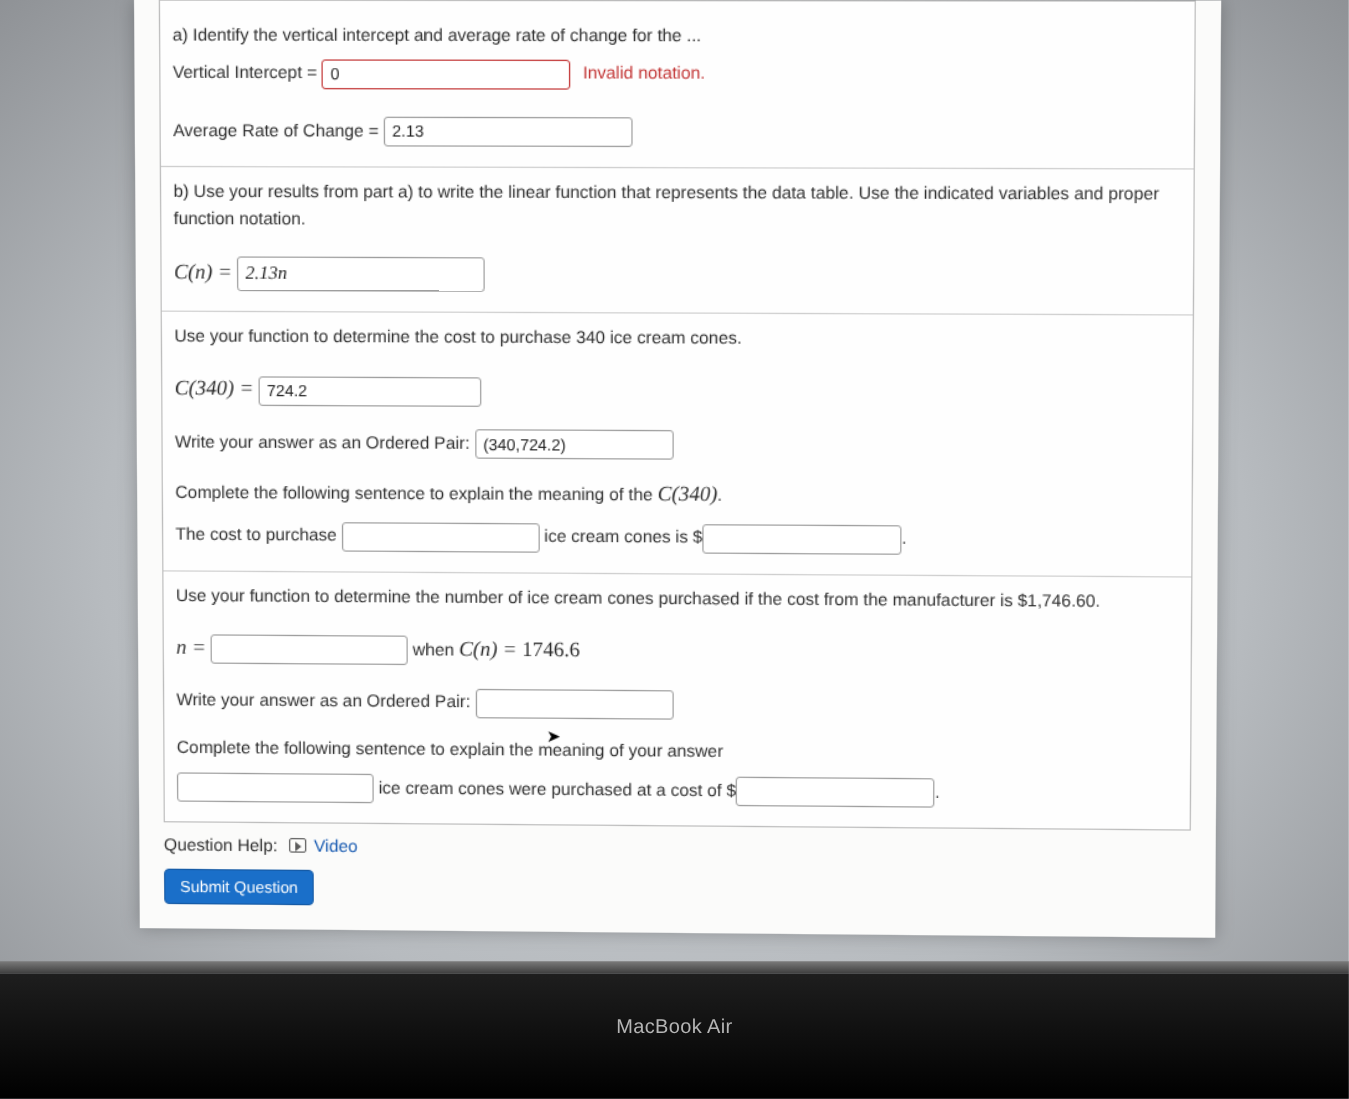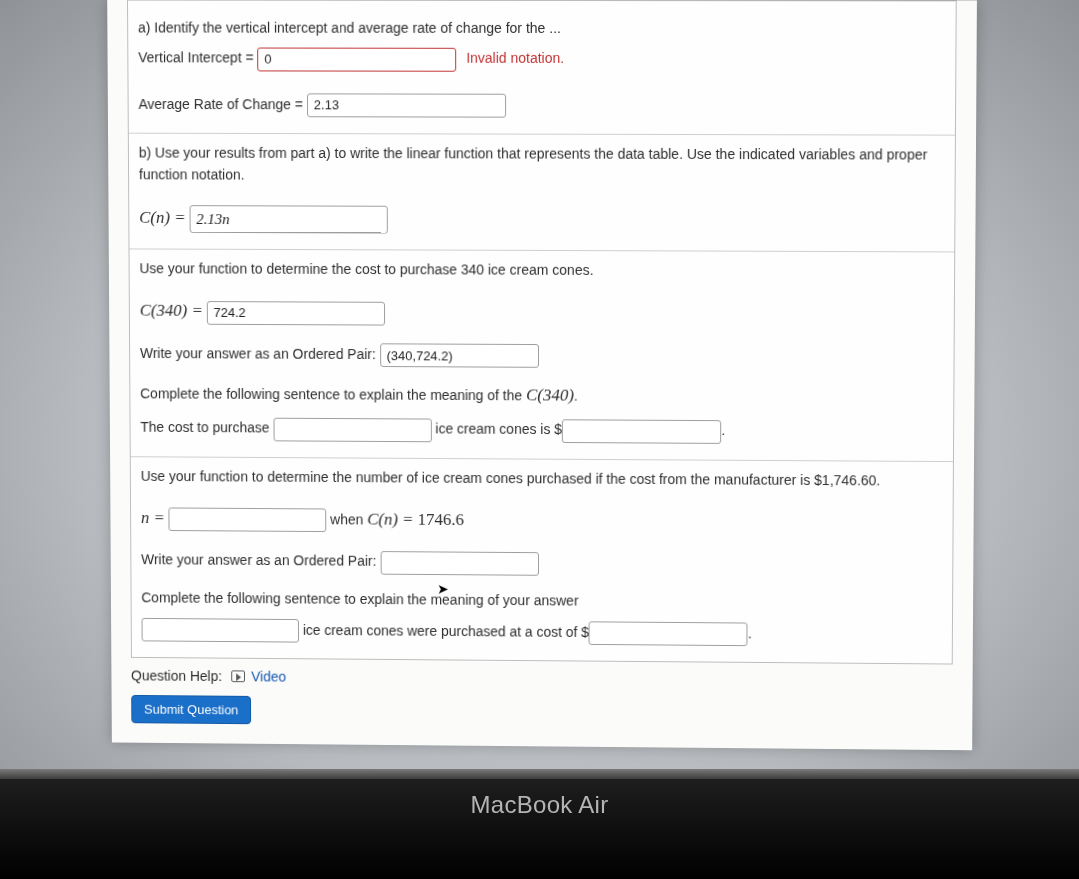--- a/index.html
+++ b/index.html
@@ -98,25 +98,25 @@
     pointer-events: none;
   }
   .laptop-strip {
     position: absolute;
     left: 0; right: 0; bottom: 0;
     height: 100px;
     background: linear-gradient(#1e1e1e, #000);
   }
   .laptop-label {
     position: absolute;
-    bottom: 60px;
+    bottom: 48px;
     width: 100%;
     text-align: center;
     color: #b4b4b4;
-    font-size: 24px;
+    font-size: 16px;
     letter-spacing: 0.3px;
     font-family: Arial, Helvetica, sans-serif;
   }
   .laptop-hinge {
     position: absolute;
     left: 0; right: 0;
     bottom: 100px;
     height: 10px;
     background: linear-gradient(#7a7a7a, #3d3d3d);
   }

